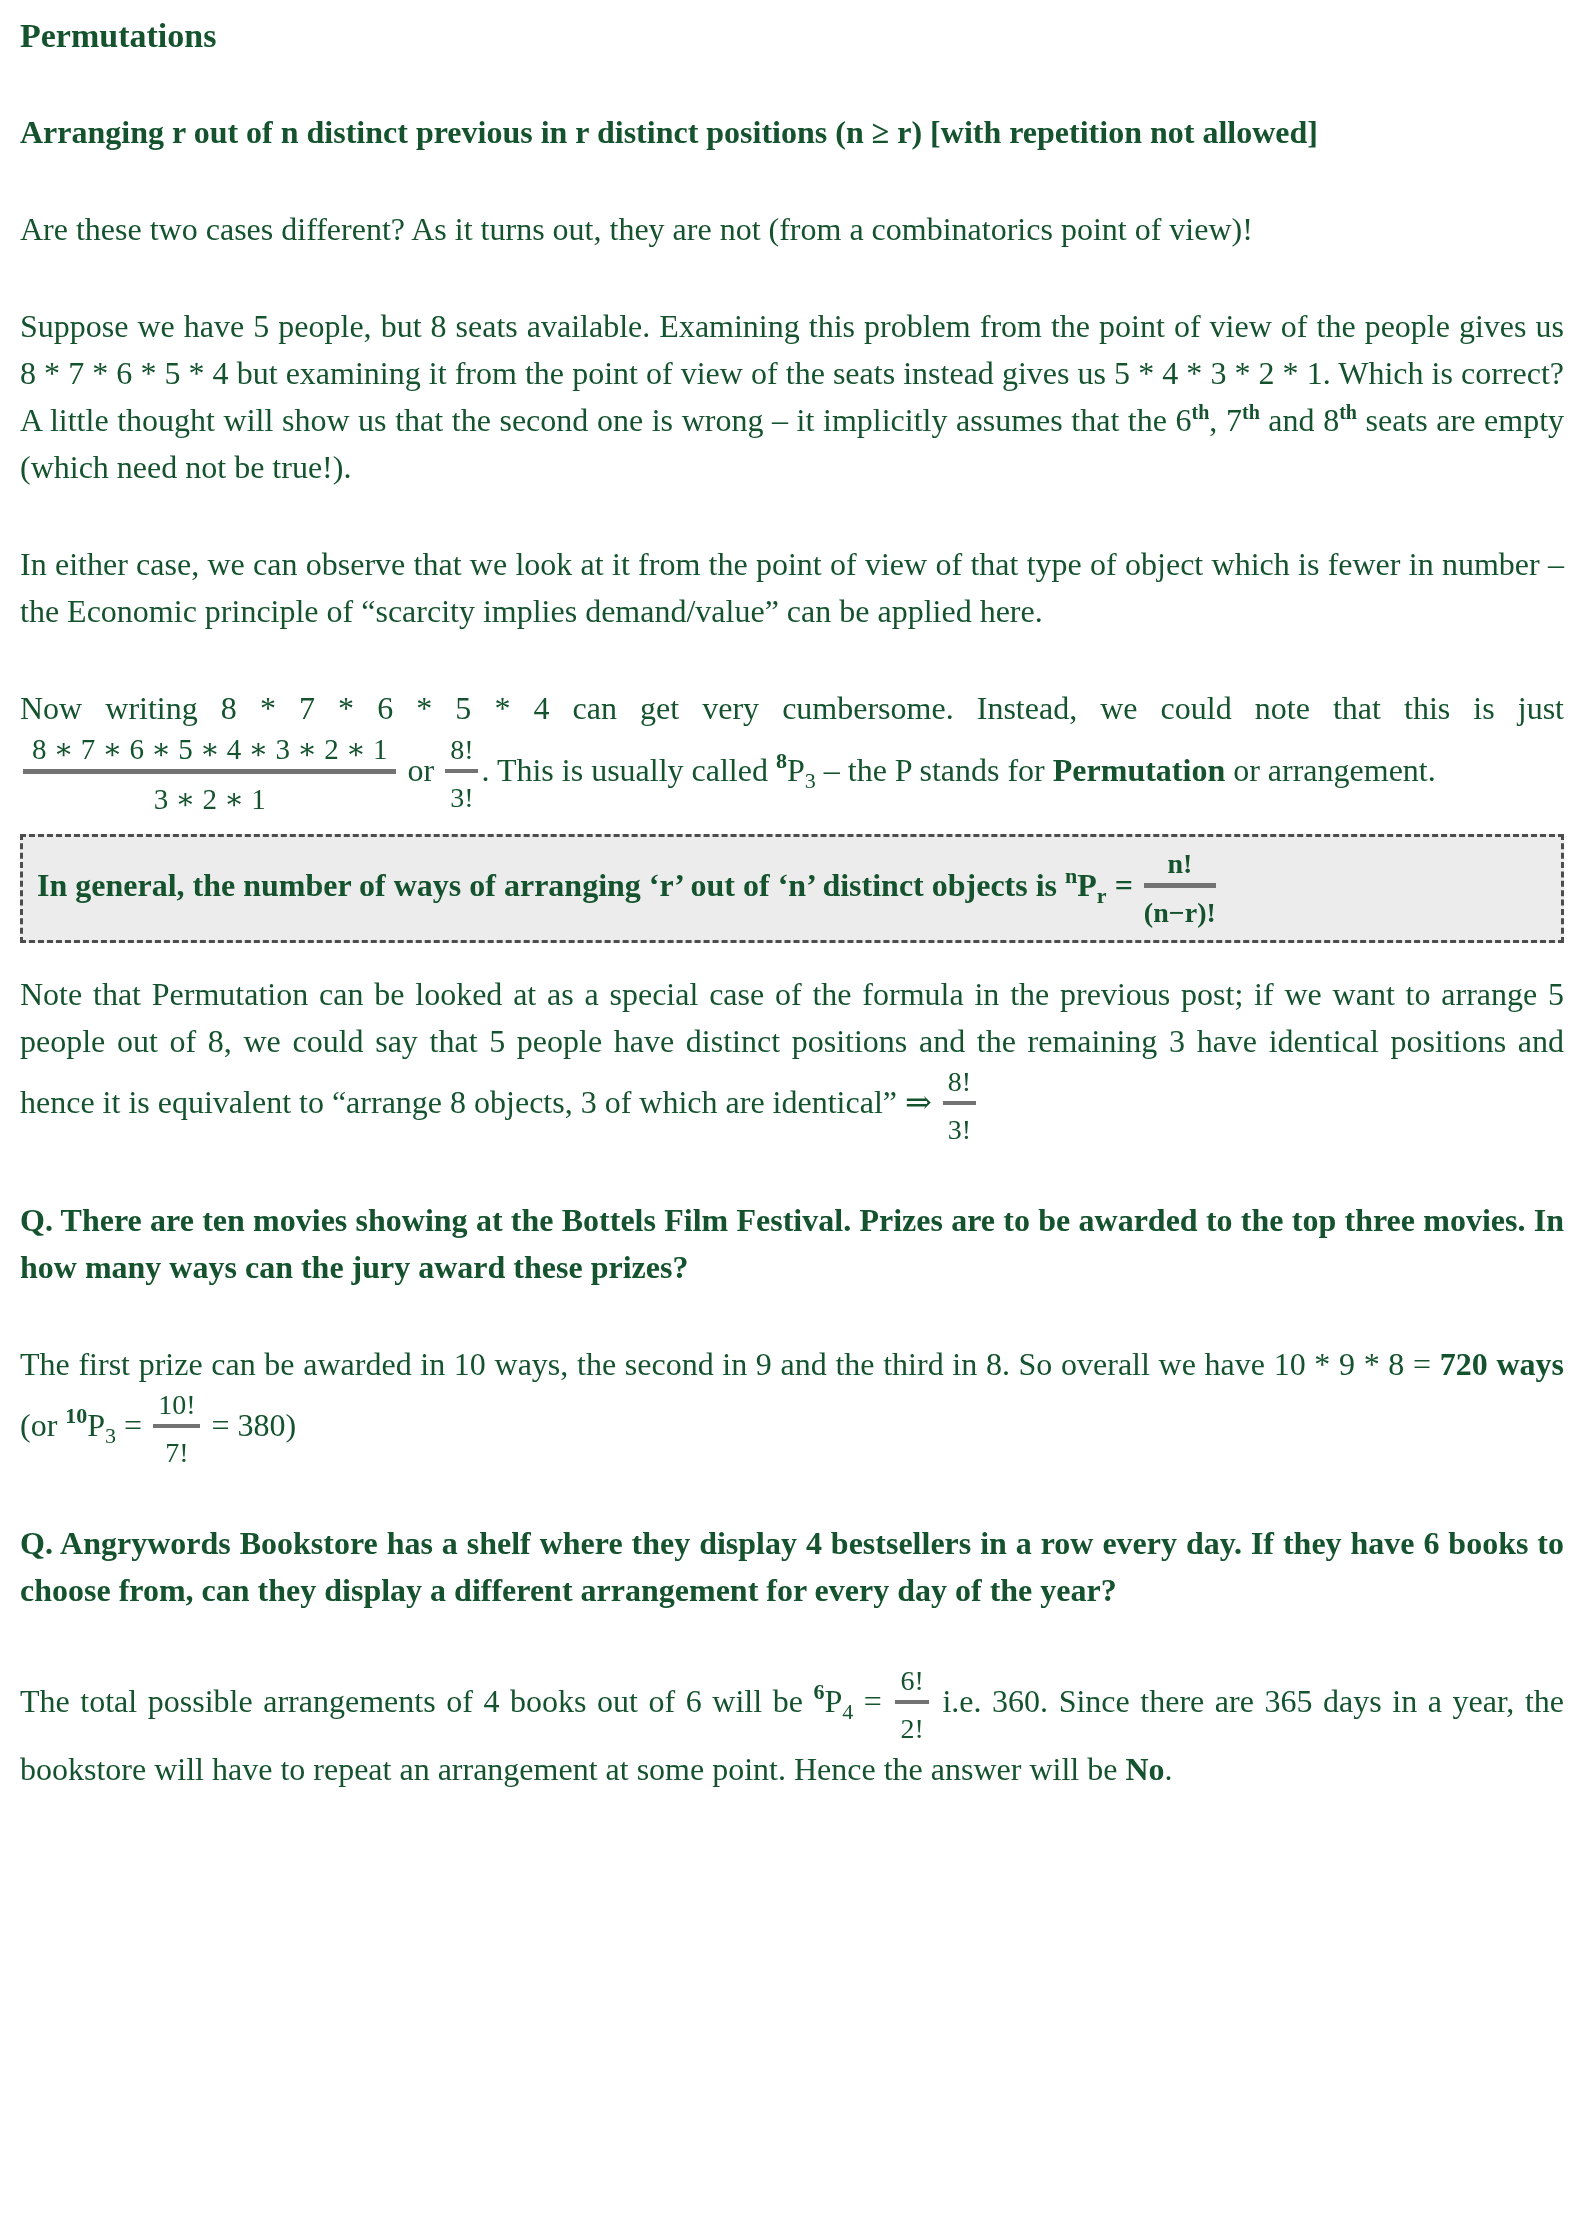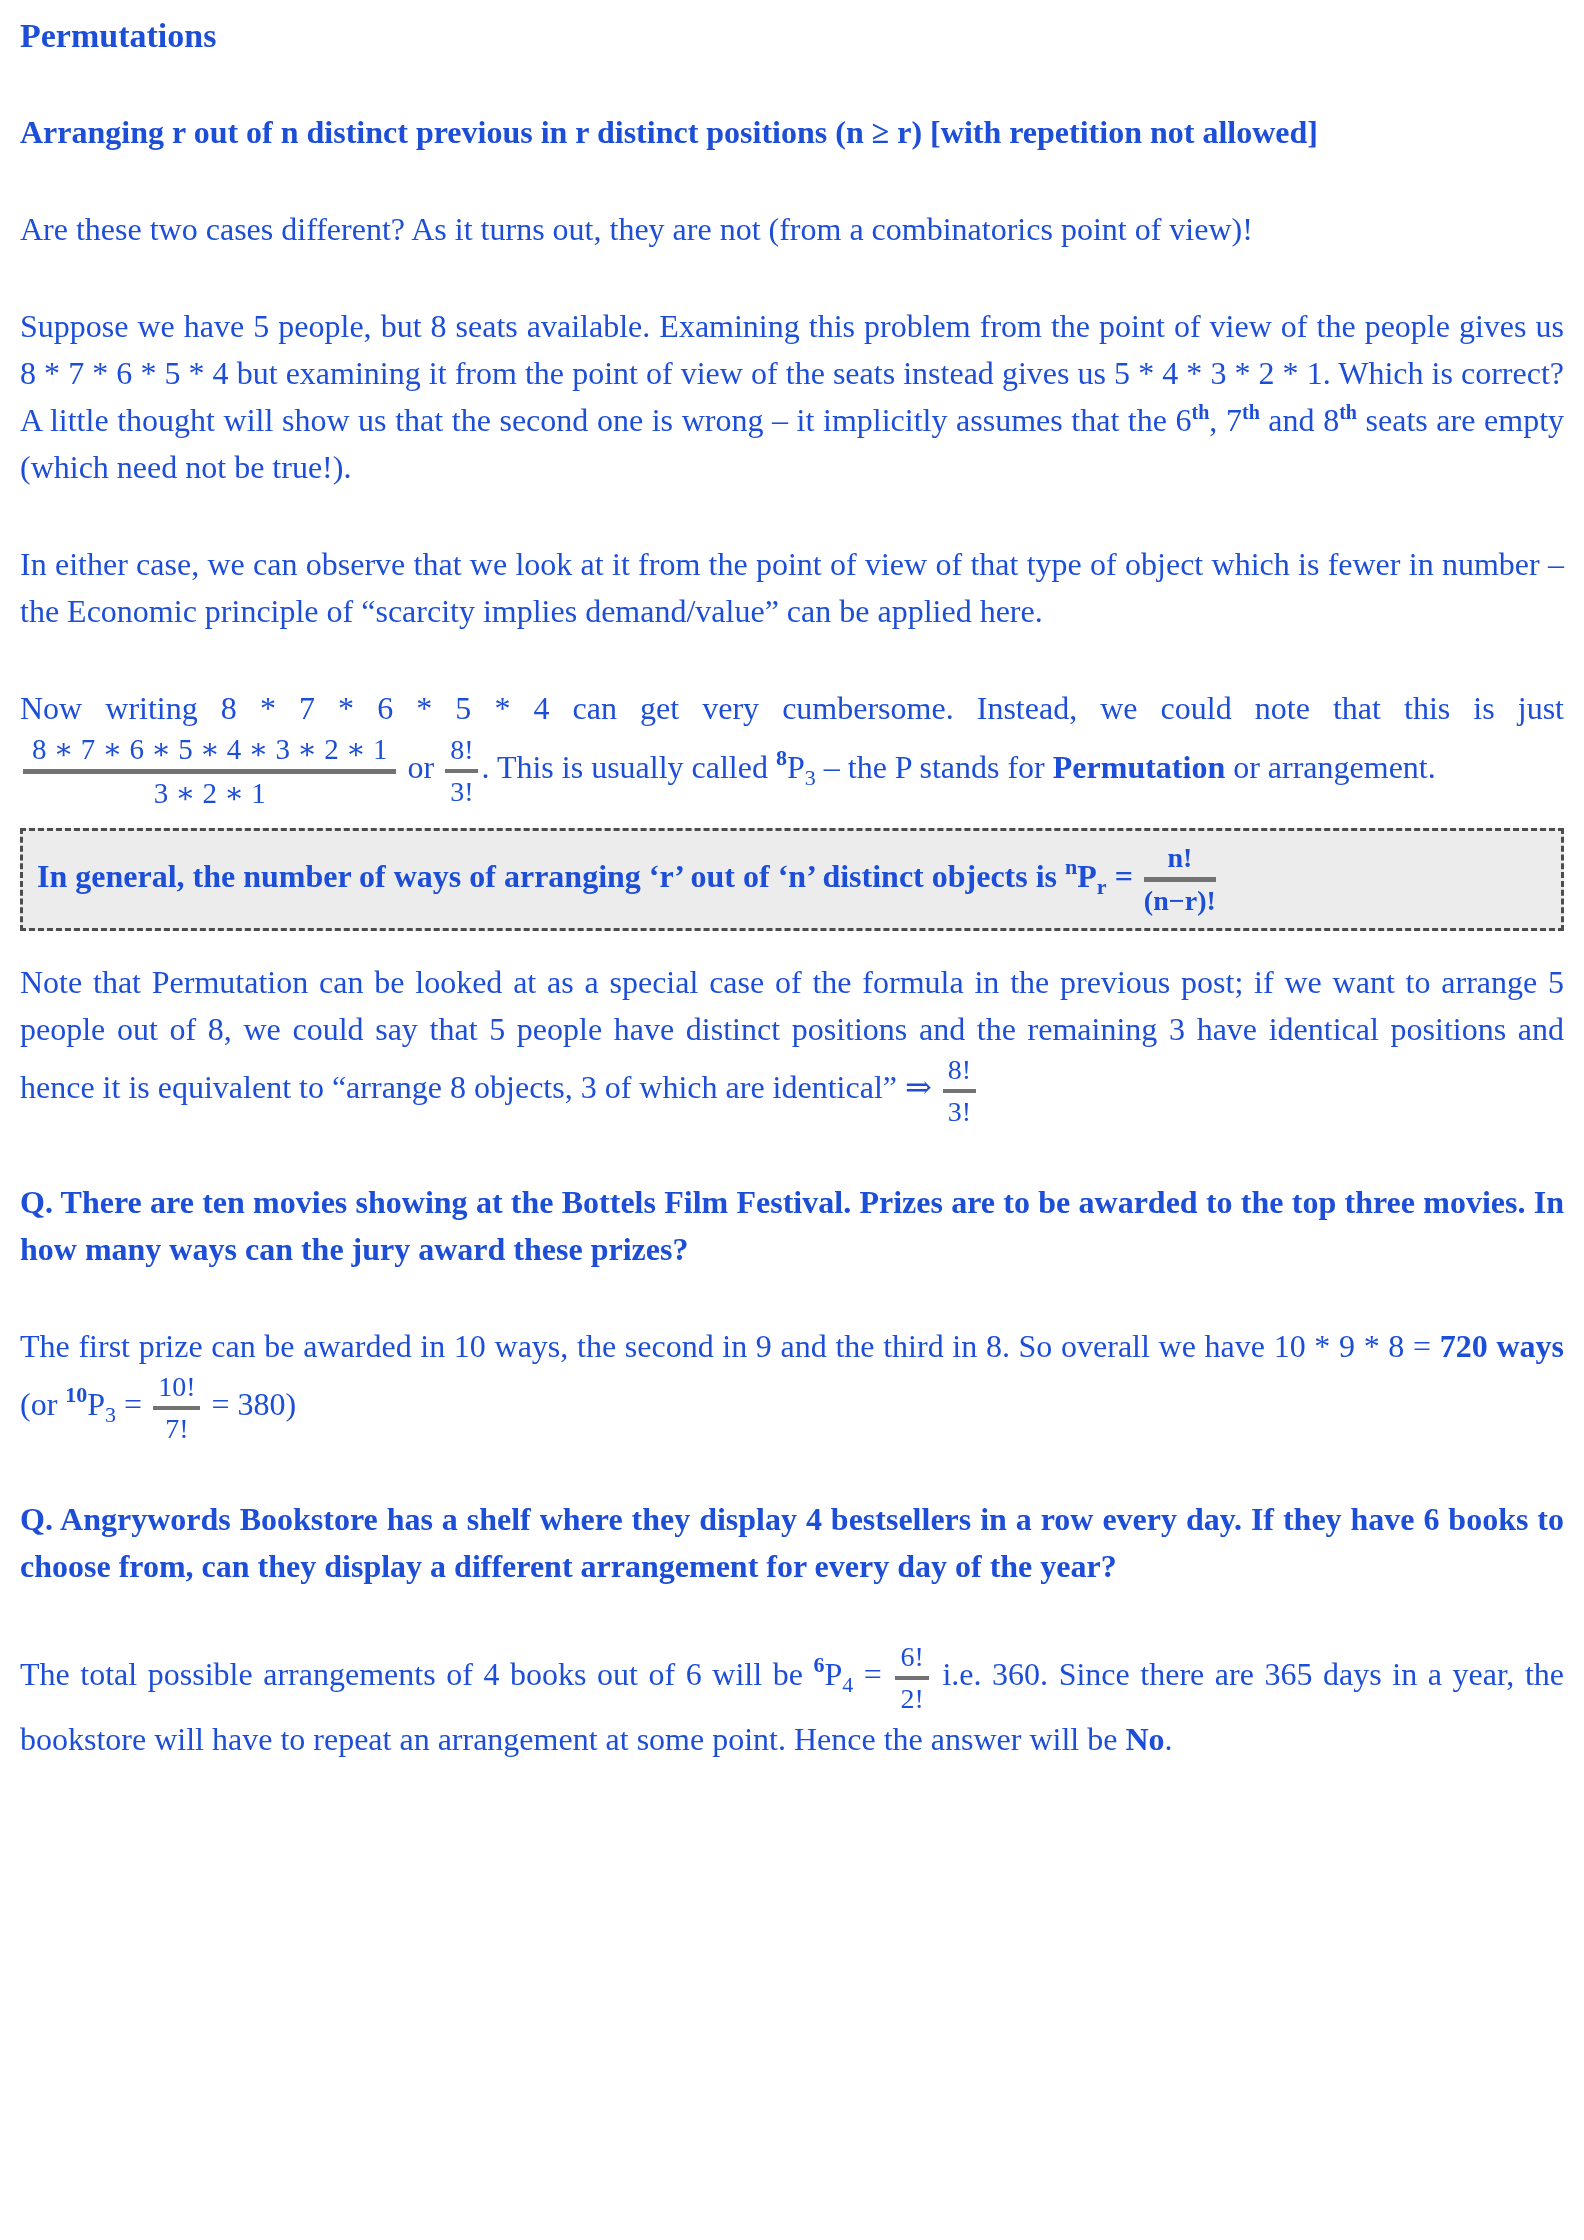--- a/index.html
+++ b/index.html
@@ -2,41 +2,41 @@
 <html><head>
 <meta charset="utf-8">
 <style>
   html,body { margin:0; padding:0; background:#fff; }
   body { width:1584px; min-height:2240px; }
   .page {
     box-sizing:border-box;
     width:1584px; min-height:2240px;
     padding:12px 20px 40px 20px;
     font-family:"Liberation Serif","DejaVu Serif",serif;
-    font-size:32px; line-height:47px; color:#1d4ed8;
+    font-size:32px; line-height:47px; color:#14532d;
   }
   .b { font-weight:bold; }
   .title { font-size:34px; font-weight:bold; margin:0 0 50px 0; }
   .heading { font-weight:bold; margin:0 0 50px 0; }
   p { margin:0 0 50px 0; }
   .just { text-align:justify; }
   .qlist { margin:0 0 50px 0; }
   .qitem { font-weight:bold; margin-left:36px; }
   .tight { margin-bottom:14px; }
   sup, sub { font-size:22px; line-height:0; }
   sup { vertical-align:13px;font-weight:bold; }
   sub { vertical-align:-7px; }
   sup.ord { font-size:20px; vertical-align:12px; }
   .npr { white-space:nowrap; }
   .frac {
     display:inline-block; vertical-align:middle; text-align:center;
     font-size:28px; line-height:34px; padding:0 3px;
   }
   .frac .num { display:block; border-bottom:4px solid #737373; padding:0 5px 2px 5px; }
-  .frac .den { display:block; padding-top:2px; }
+  .frac .den { display:block; padding-top:8px; }
   .frac.big { font-size:29px; }
   .frac.big .num { border-bottom-width:5px; padding:0 9px 3px 9px; }
   .gen-box {
     box-sizing:border-box;
     background:#ececec;
     border:3px dashed #4d4d4d;
     margin:18px 0 28px 0;
     padding:10px 14px;
     font-weight:bold;
   }

